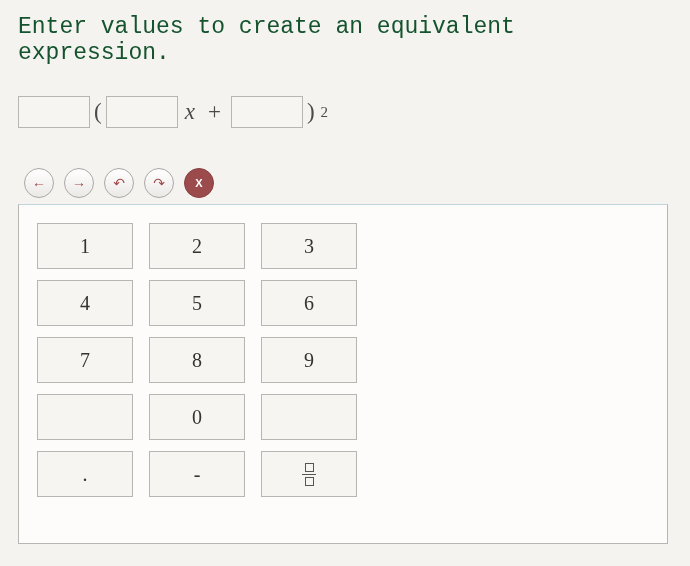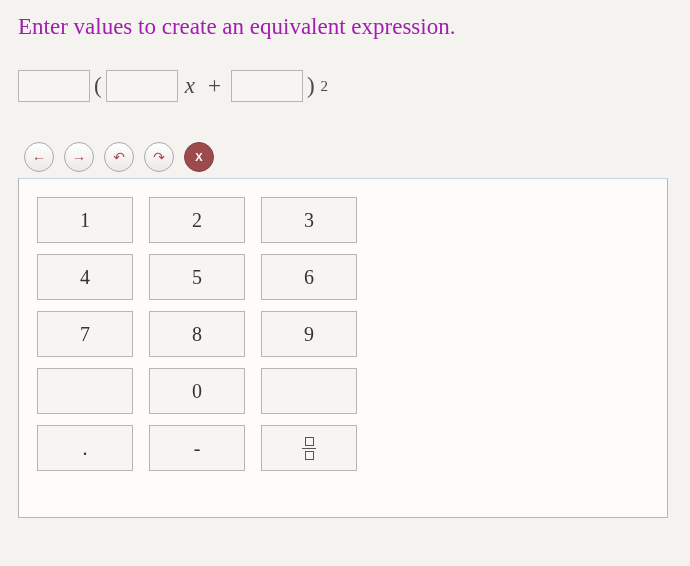--- a/index.html
+++ b/index.html
@@ -5,24 +5,25 @@
     * { box-sizing: border-box; margin: 0; padding: 0; }
     body {
       font-family: Georgia, 'Times New Roman', serif;
       background: #f5f3f0;
       width: 690px;
       height: 566px;
       padding: 14px 18px;
       overflow: hidden;
     }
     .instruction {
-      color: #a21caf;
+      color: #14532d;
       font-size: 23px;
       font-weight: 500;
       margin-bottom: 30px;
+      font-family: Liberation Mono, monospace;
     }
     .expression-row {
       display: flex;
       align-items: center;
       gap: 4px;
       margin-bottom: 40px;
       font-size: 23px;
       color: #4a4a4a;
     }
     .input-box {

